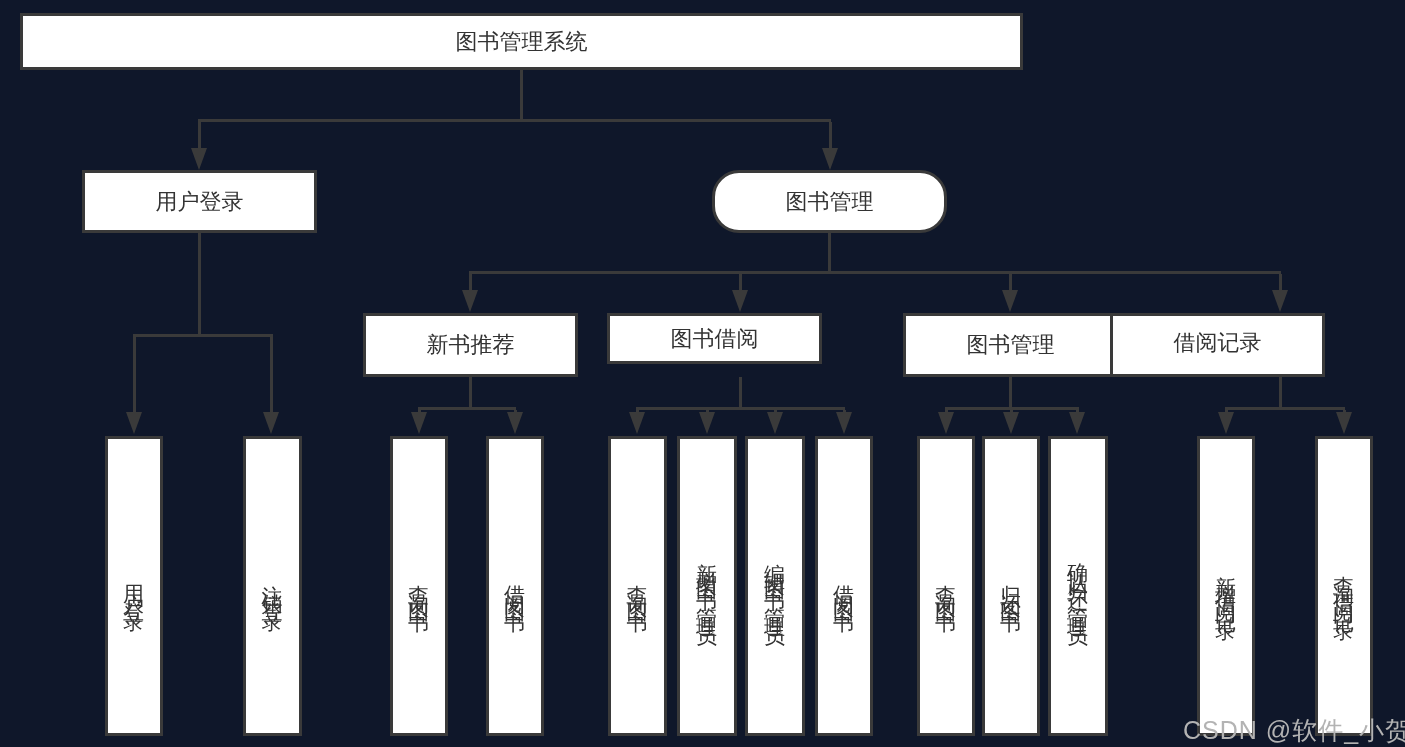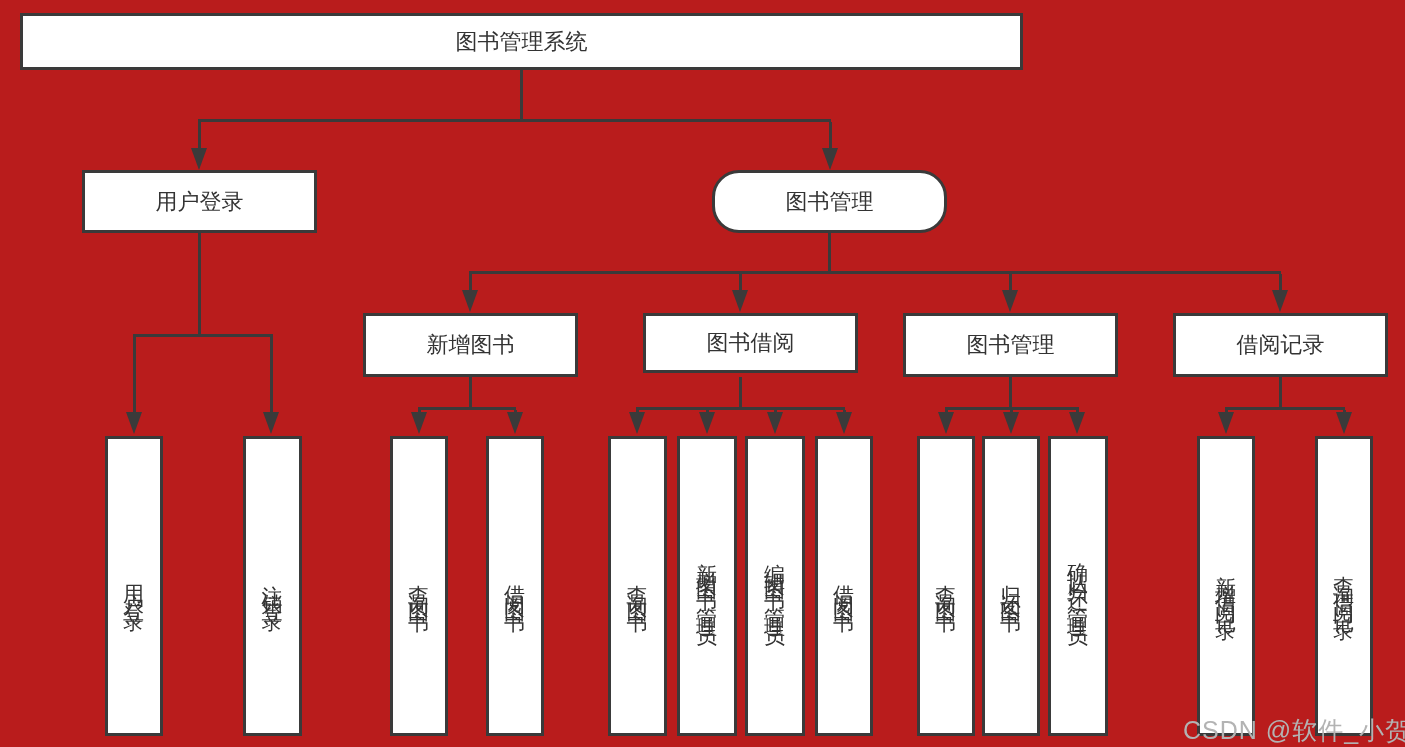--- a/index.html
+++ b/index.html
@@ -7,21 +7,21 @@
     --boxfill:#ffffff;
     --text:#333333;
     --wm:#b3b3b3;
   }
   *{margin:0;padding:0;box-sizing:border-box;}
   html,body{background:#ffffff;}
   body{font-family:"Liberation Sans", sans-serif;}
   .stage{
     position:relative;
     width:1405px;height:747px;
-    background:#b91c1c;
+    background:#0f172a;
     overflow:hidden;
     text-align:right;
   }
   .box{
     position:absolute;
     background:var(--boxfill);
     border:3px solid var(--line);
     display:flex;align-items:center;justify-content:center;
     color:var(--text);
     font-size:22px;
@@ -114,24 +114,24 @@
   <div class="vline" style="left:1225px;top:410px;height:4px;"></div>
   <div class="tri" style="left:1218px;top:412px;"></div>
   <div class="vline" style="left:1343px;top:410px;height:4px;"></div>
   <div class="tri" style="left:1336px;top:412px;"></div>
 
   <div class="box" style="left:20px;top:13px;width:1003px;height:57px;">图书管理系统</div>
 
   <div class="box" style="left:82px;top:170px;width:235px;height:63px;">用户登录</div>
   <div class="box" style="left:712px;top:170px;width:235px;height:63px;border-radius:27px;">图书管理</div>
 
-  <div class="box" style="left:363px;top:313px;width:215px;height:64px;">新增图书</div>
-  <div class="box" style="left:643px;top:313px;width:215px;height:60px;">图书借阅</div>
+  <div class="box" style="left:363px;top:313px;width:215px;height:64px;">新书推荐</div>
+  <div class="box" style="left:607px;top:313px;width:215px;height:51px;">图书借阅</div>
   <div class="box" style="left:903px;top:313px;width:215px;height:64px;">图书管理</div>
-  <div class="box" style="left:1173px;top:313px;width:215px;height:64px;">借阅记录</div>
+  <div class="box" style="left:1110px;top:313px;width:215px;height:64px;font-family:Liberation Mono, monospace;">借阅记录</div>
 
   <div class="box vbox" style="left:105px;top:436px;width:58px;height:300px;">用户登录</div>
   <div class="box vbox" style="left:243px;top:436px;width:59px;height:300px;">注销登录</div>
 
   <div class="box vbox" style="left:390px;top:436px;width:58px;height:300px;">查询图书</div>
   <div class="box vbox" style="left:486px;top:436px;width:58px;height:300px;">借阅图书</div>
 
   <div class="box vbox" style="left:608px;top:436px;width:59px;height:300px;">查询图书</div>
   <div class="box vbox" style="left:677px;top:436px;width:60px;height:300px;">新增图书（管理员）</div>
   <div class="box vbox" style="left:745px;top:436px;width:60px;height:300px;">编辑图书（管理员）</div>

